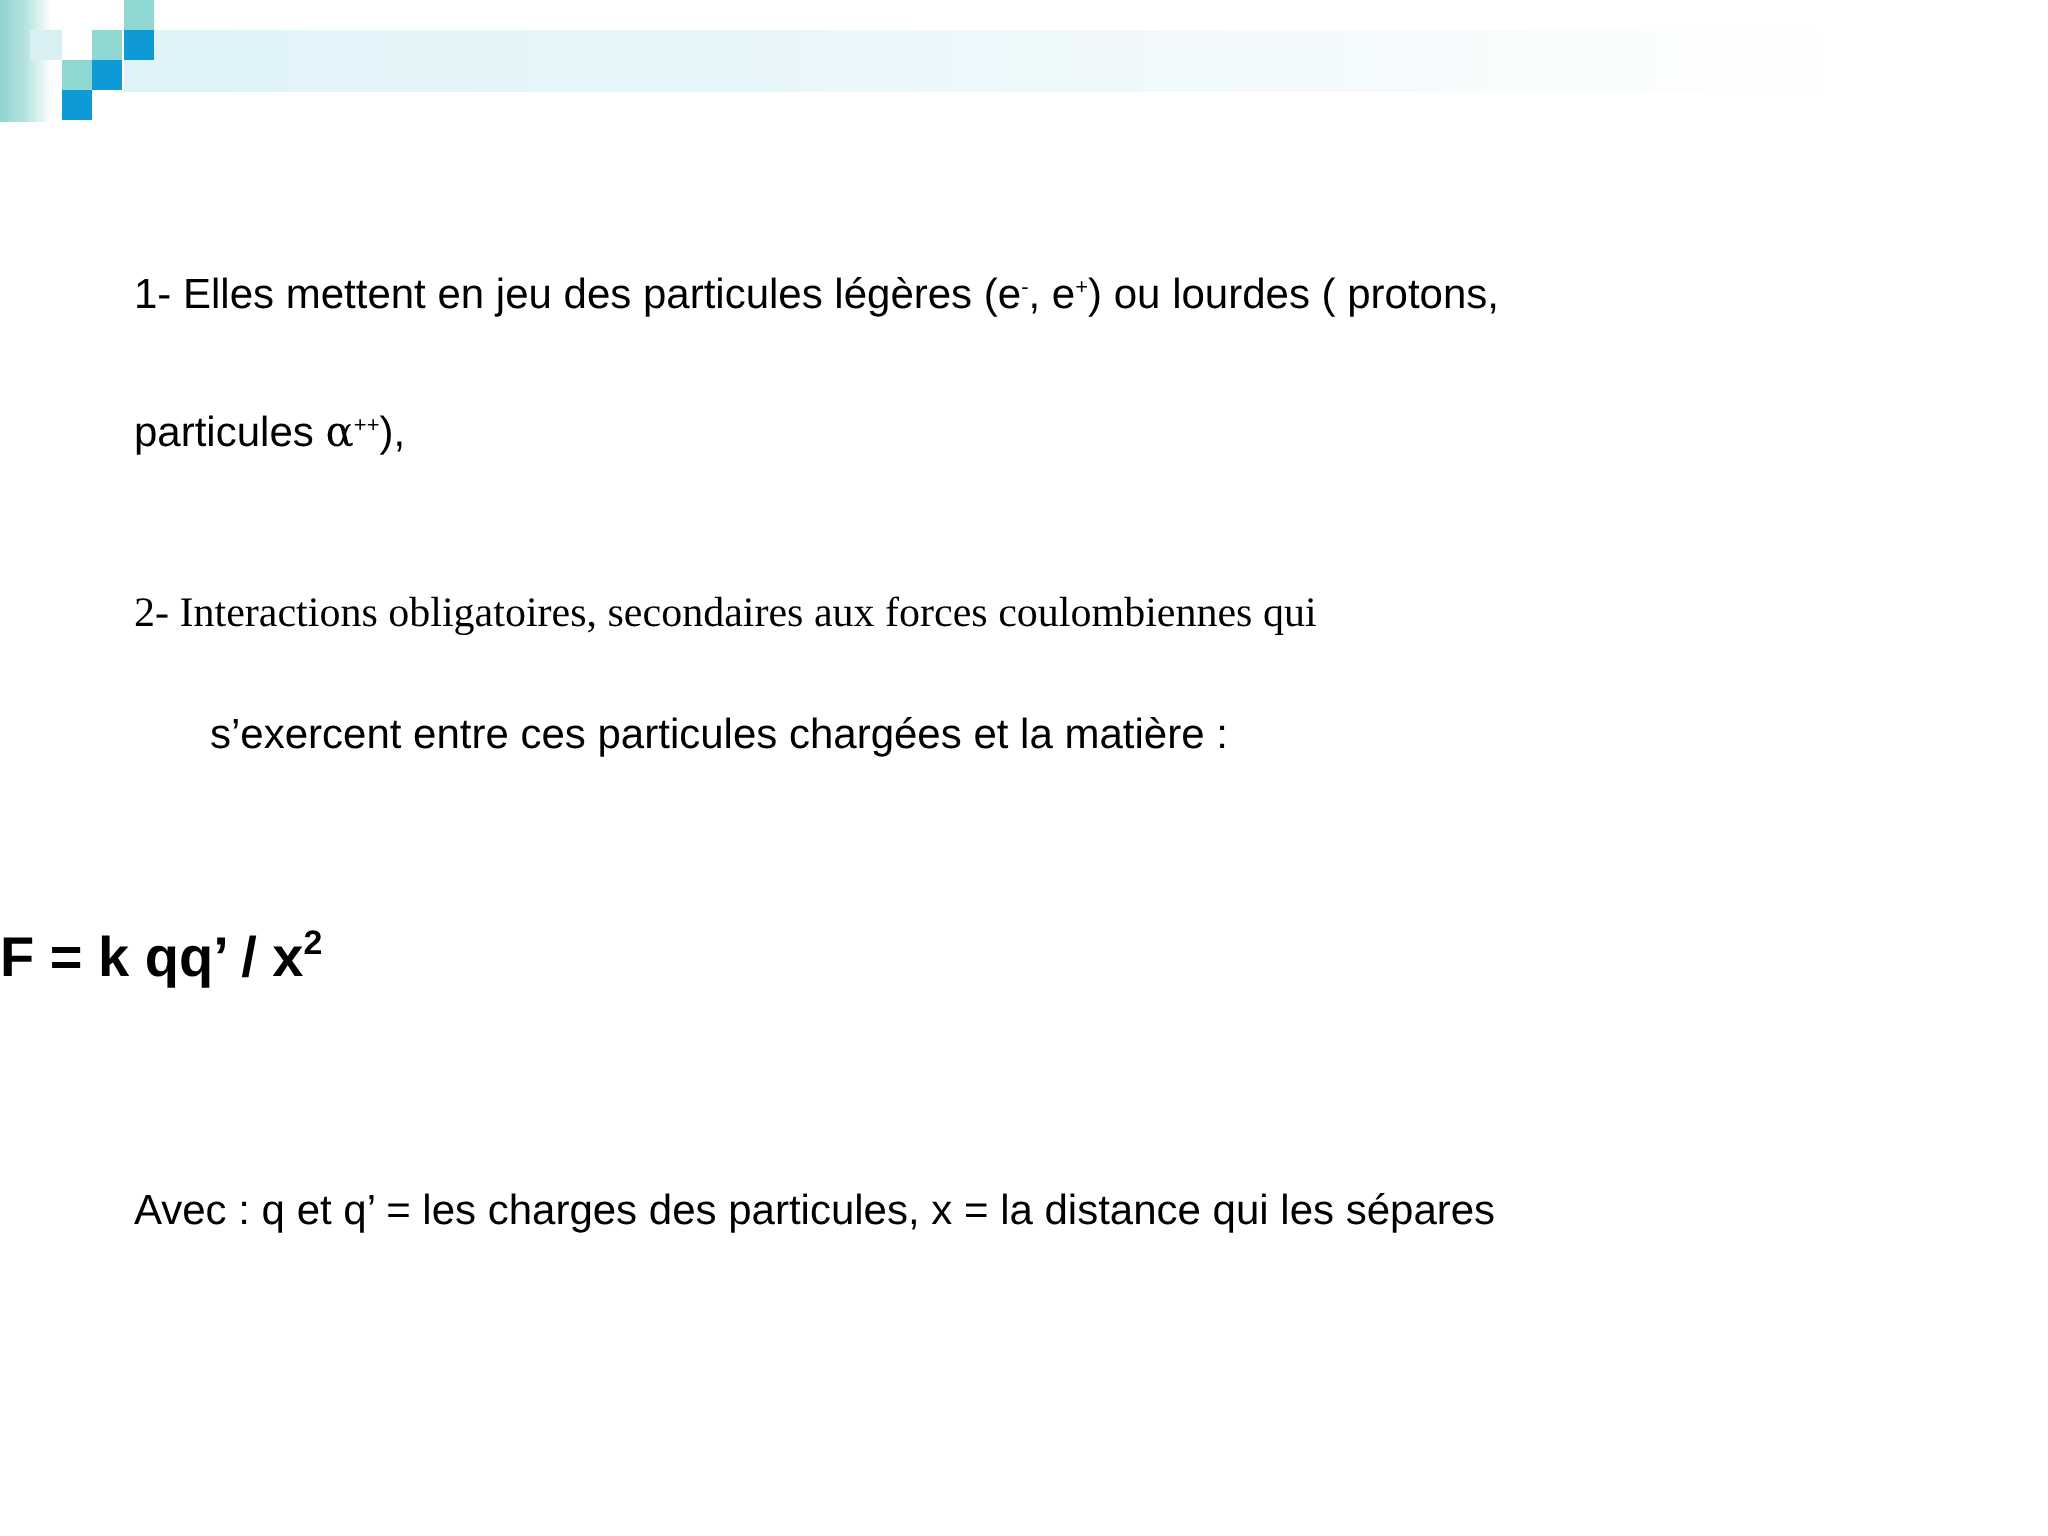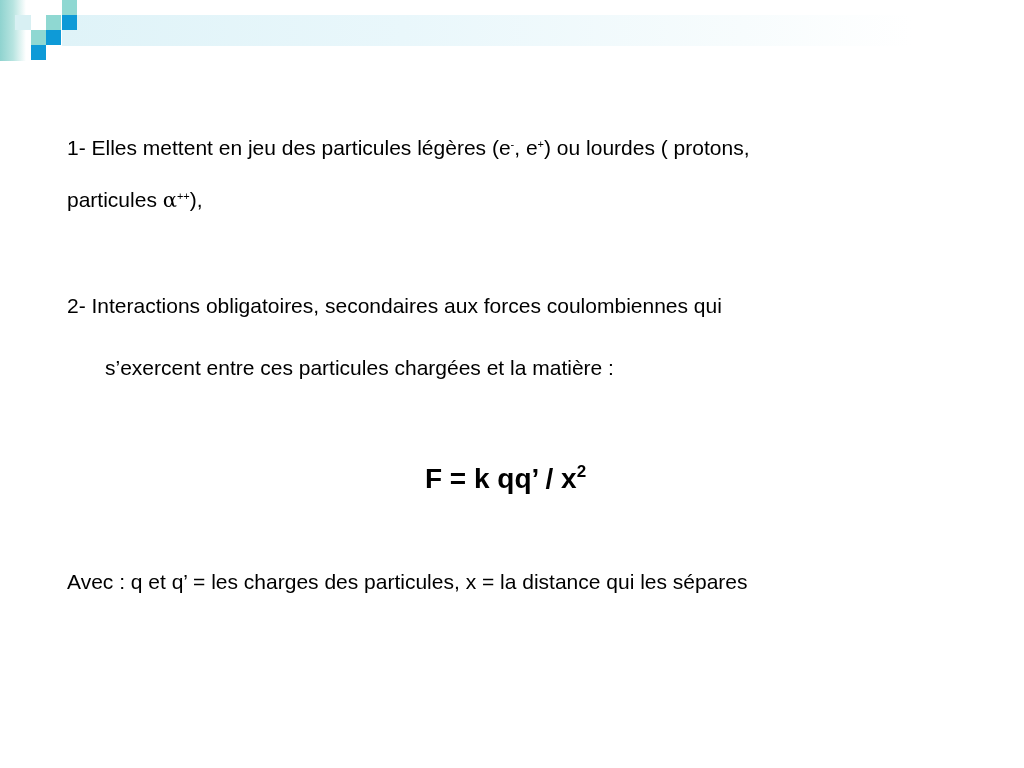--- a/index.html
+++ b/index.html
@@ -23,21 +23,21 @@
   }
   .sq { position: absolute; width: 15px; height: 15px; }
   .teal { background: #8fd8d2; }
   .blue { background: #0e9ad7; }
   .line {
     position: absolute; left: 67px; font-size: 21px; line-height: 24px; white-space: nowrap;
   }
   sup { font-size: 11px; vertical-align: 7px; line-height: 0; }
   .alpha { font-family: "DejaVu Serif", serif; font-size: 21px; }
   .formula {
-    position: absolute; left: 0; width: 1011px; top: 463px; text-align: center;
+    position: absolute; left: 0; width: 1011px; top: 463px; text-align: left;
     font-size: 28px; font-weight: bold; white-space: nowrap;
   }
   .formula sup { font-size: 17px; vertical-align: 11px; }
 </style>
 </head>
 <body>
 
 <div class="deco">
   <div class="band"></div>
   <div class="bar"></div>
@@ -45,20 +45,20 @@
   <div class="sq teal" style="left:62px;top:0;"></div>
   <div class="sq teal" style="left:46px;top:15px;"></div>
   <div class="sq blue" style="left:62px;top:15px;"></div>
   <div class="sq teal" style="left:31px;top:30px;"></div>
   <div class="sq blue" style="left:46px;top:30px;"></div>
   <div class="sq blue" style="left:31px;top:45px;"></div>
 </div>
 
 <div class="line" style="top:136px;text-align:right;"><span>1- Elles mettent en jeu des particules légères (e</span><sup>-</sup><span>, e</span><sup>+</sup><span>) ou lourdes ( protons,</span></div>
 
-<div class="line" style="top:188px;"><span>particules </span><span class="alpha">α</span><sup>++</sup><span>),</span></div>
+<div class="line" style="top:204px;"><span>particules </span><span class="alpha">α</span><sup>++</sup><span>),</span></div>
 
-<div class="line" style="top:294px;">2- Interactions obligatoires, secondaires aux forces coulombiennes qui</div>
+<div class="line" style="top:294px;font-family:Liberation Serif, serif;">2- Interactions obligatoires, secondaires aux forces coulombiennes qui</div>
 <div class="line" style="top:356px;margin-left:38px;">s’exercent entre ces particules chargées et la matière :</div>
 
 <div class="formula"><span>F = k qq’ / x</span><sup>2</sup></div>
 
-<div class="line" style="top:570px;text-align:right;">Avec : q et q’ = les charges des particules, x = la distance qui les sépares</div>
+<div class="line" style="top:594px;text-align:right;">Avec : q et q’ = les charges des particules, x = la distance qui les sépares</div>
 
 </body></html>

